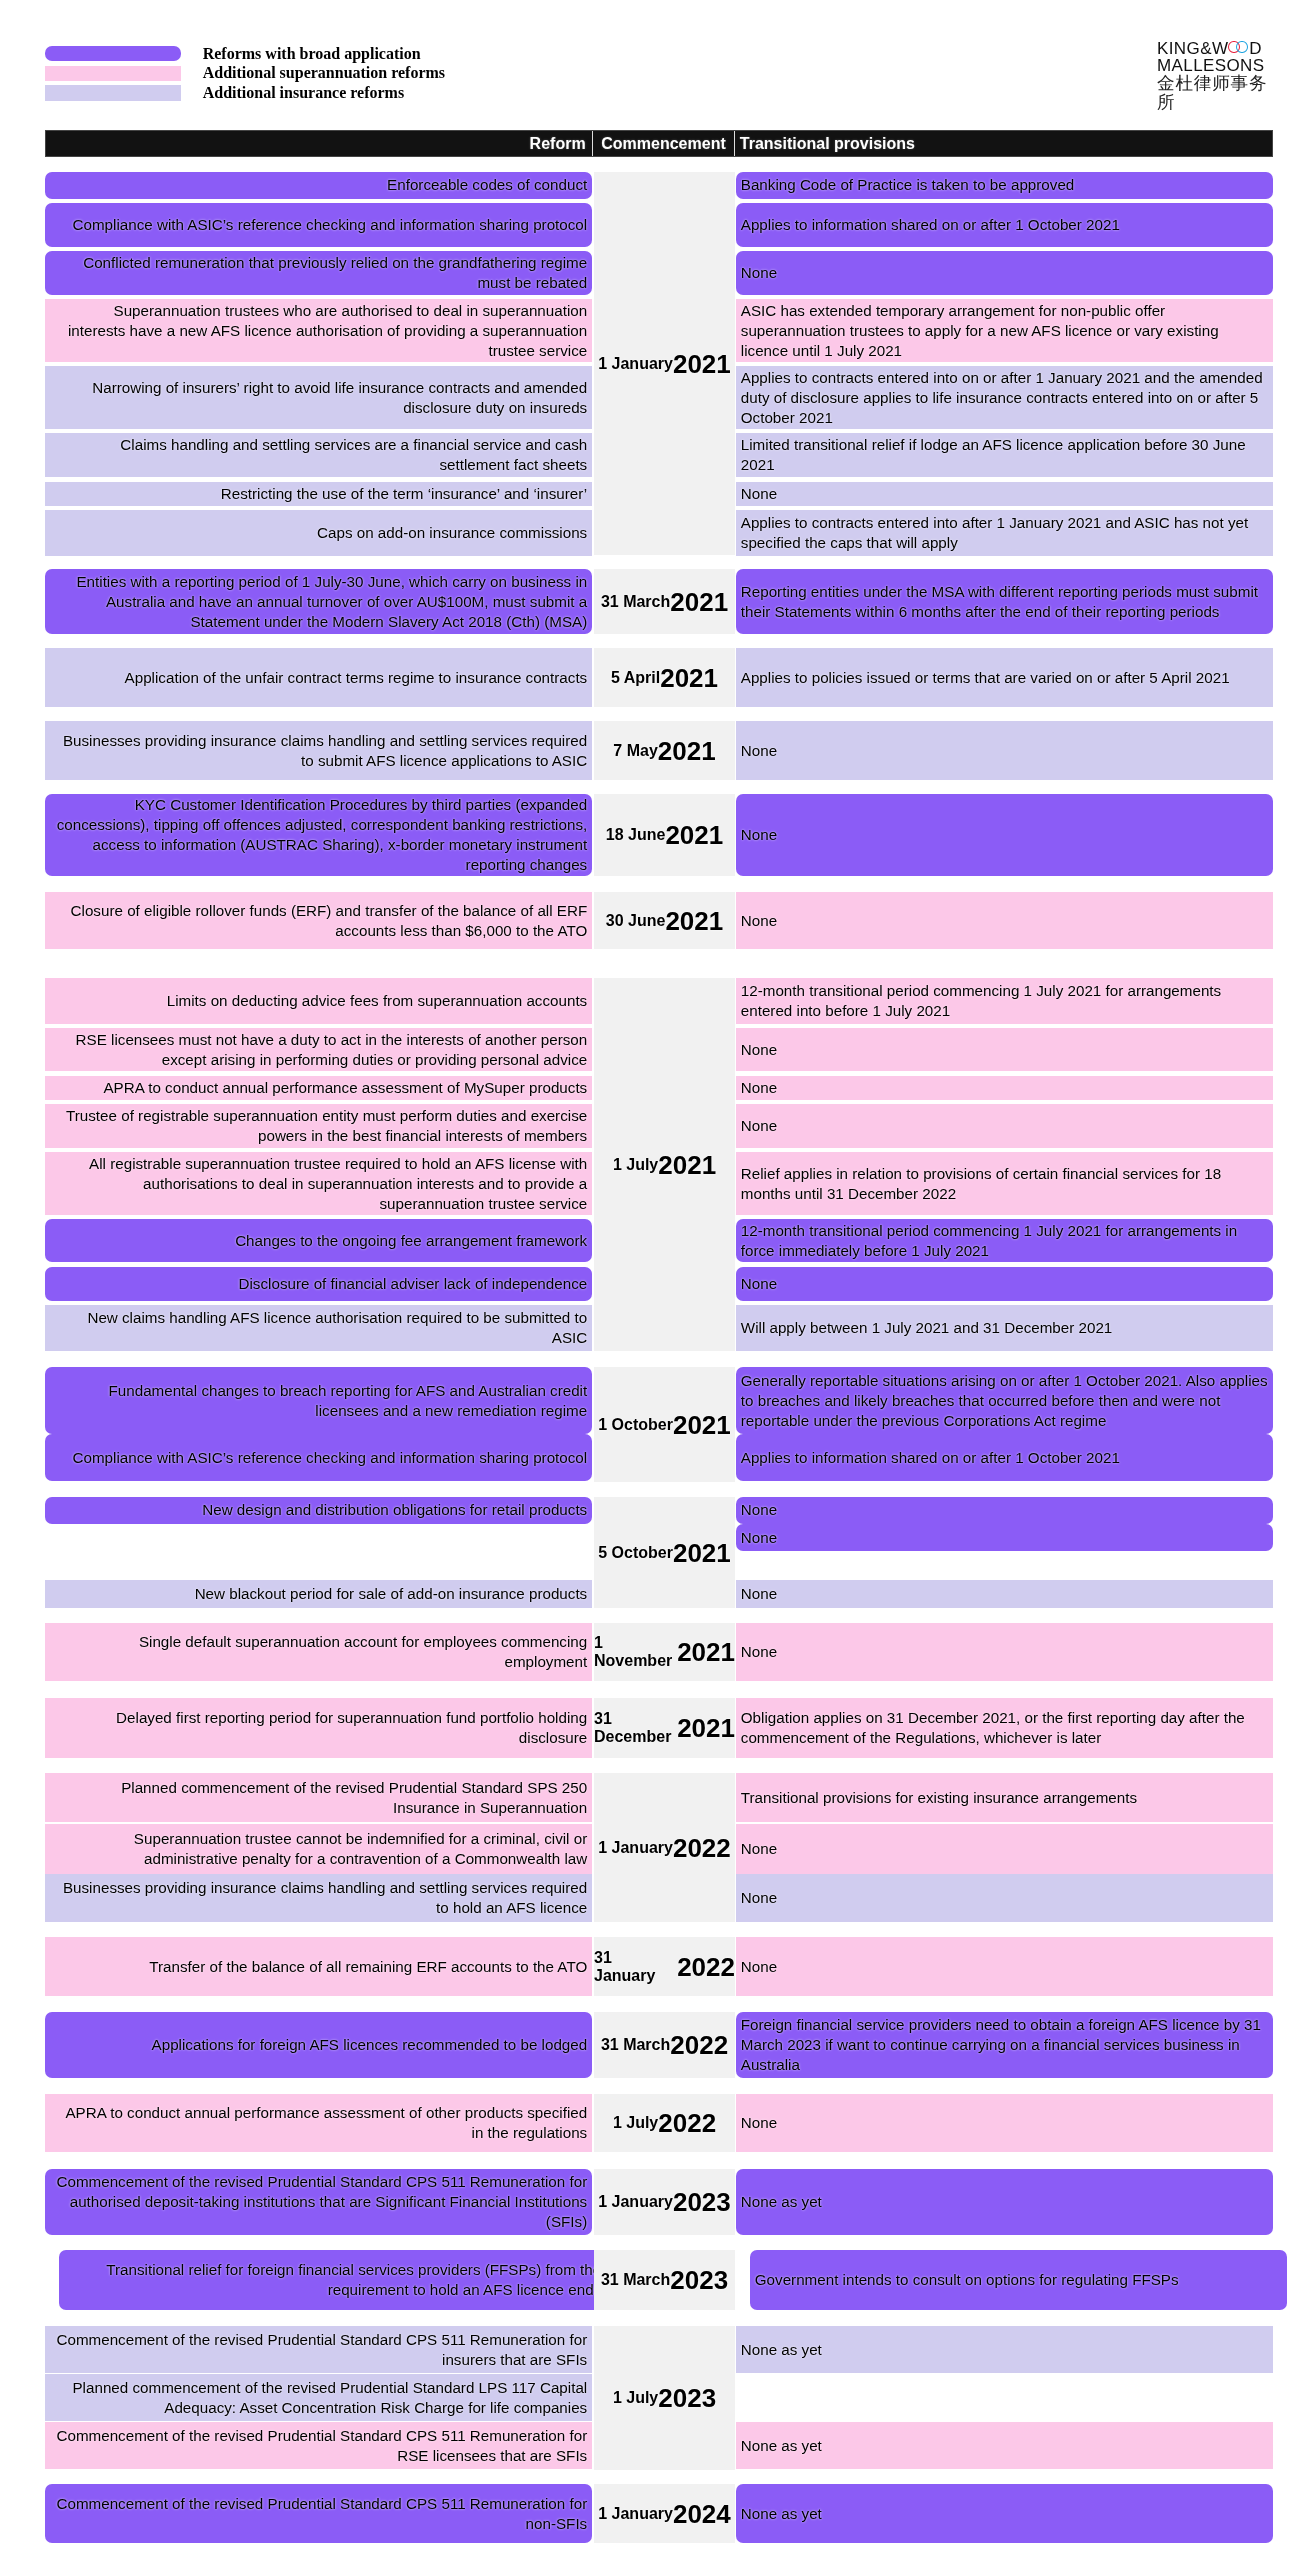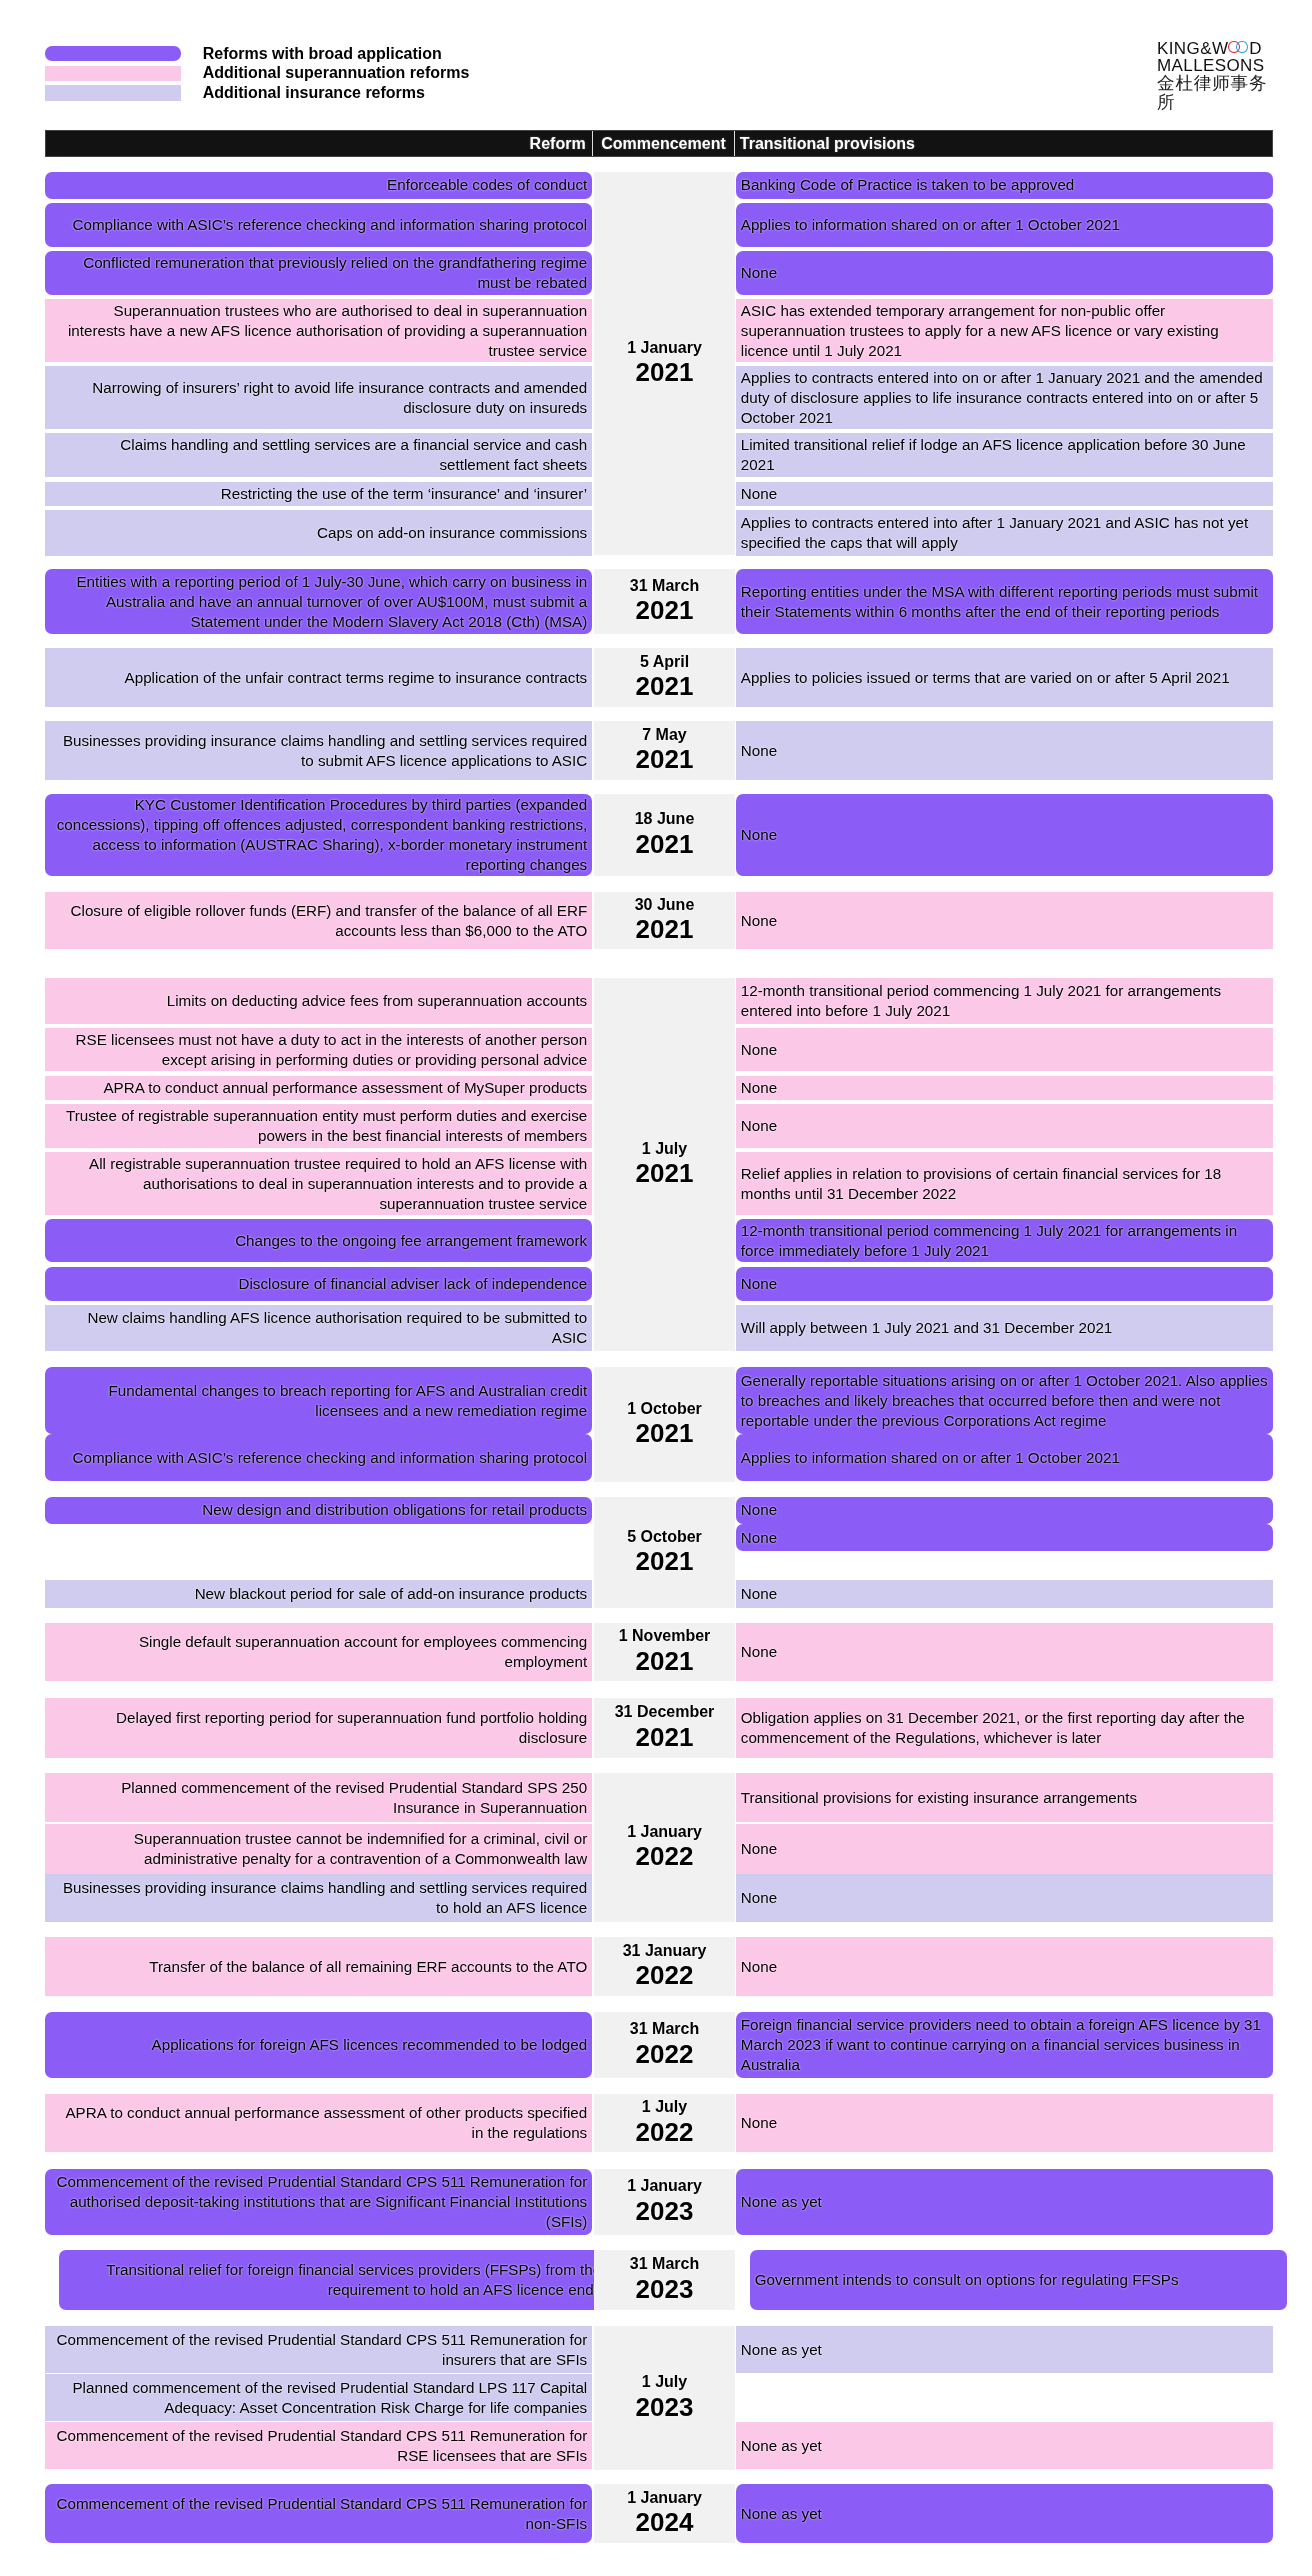--- a/index.html
+++ b/index.html
@@ -1,21 +1,21 @@
 <!DOCTYPE html>
 <html style="font-size:13px"><head>
 <meta charset="utf-8">
 <style>
   html, body { margin: 0; padding: 0; background: #ffffff; }
   body {
     width: 1313px; height: 2576px; position: relative; overflow: hidden;
     font-family: "Liberation Sans", sans-serif; color: #000;
   }
   .legend { position: absolute; left: 45px; top: 44px; }
-  .legend-row { display: flex; align-items: center; height: 19.6px; }
+  .legend-row { display: flex; align-items: center; height: 19.6px; font-family: Liberation Serif, serif; }
   .swatch { width: 136px; height: 15.2px; margin-right: 21.7px; }
   .legend-label { font-weight: bold; font-size: 16px; line-height: 16px; }
   .logo { position: absolute; left: 1157px; top: 40px; width: 120px; text-align: left; }
   .logo .l1, .logo .l2 { font-size: 17px; line-height: 17px; letter-spacing: 0.4px; font-weight: normal; color: #111; }
   .logo .l3 { font-size: 17.6px; line-height: 19px; color: #222; letter-spacing: 0.8px; }
   .logo .oo { position: relative; display: inline-block; width: 21px; height: 13.6px; vertical-align: -0.8px; }
   .logo .oo span { position: absolute; top: 0; width: 11.2px; height: 12px; border-radius: 50%; border: 1.6px solid; box-sizing: border-box; }
   .logo .oo .o1 { left: 0; border-color: #e51e3b; }
   .logo .oo .o2 { left: 8px; border-color: #1aa3e0; }
 
@@ -27,21 +27,21 @@
     color: #fff; font-weight: bold; font-size: 16px; line-height: 26px;
     text-shadow: 0 0 2.4px rgba(255,255,255,0.25);
   }
   .h-reform { width: 547px; text-align: right; padding-right: 6.4px; box-sizing: border-box; border-right: 1.6px solid #ddd; }
   .h-comm { width: 141px; text-align: center; border-right: 1.6px solid #ddd; }
   .h-trans { flex: 1; padding-left: 4.8px; }
 
   .group { position: absolute; left: 45px; width: 1228px; }
   .group .comm {
     position: absolute; left: 549px; top: 0; width: 141px; height: 100%;
-    background: #f1f1f1; display: flex; flex-direction: column; align-items: center; justify-content: center;
+    background: #f1f1f1; display: flex; flex-direction: row; align-items: center; justify-content: center;
   }
   .comm .day { font-weight: bold; font-size: 16px; line-height: 17.6px; text-shadow: 0 0 2.4px #fff; }
   .comm .year { font-weight: bold; font-size: 26px; line-height: 32px; text-shadow: 0 0 2.4px #fff; }
   .row { position: absolute; left: 0; width: 1228px; }
   .row .reform, .row .trans {
     position: absolute; top: 0; height: 100%; display: flex; align-items: center;
     font-size: 15.2px; line-height: 20px; box-sizing: border-box;
     text-shadow: 0 0 2.4px rgba(255,255,255,0.8);
   }
   .row .reform { left: 0; width: 547px; justify-content: flex-end; text-align: right; padding: 0 4.8px 0 8px; }

